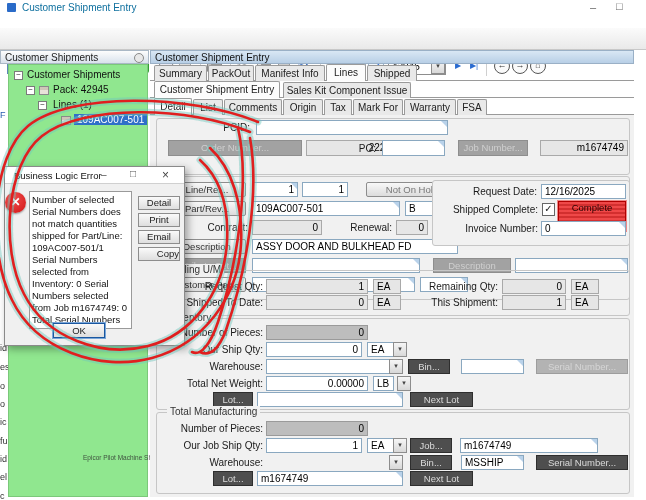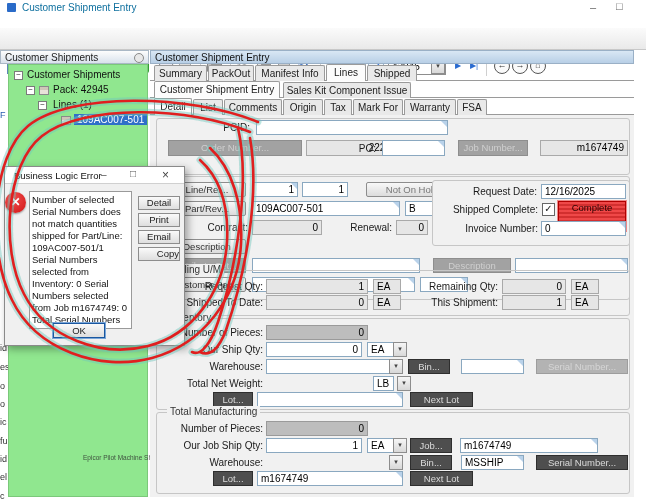--- a/index.html
+++ b/index.html
@@ -199,20 +199,21 @@
   <div class="btn btn-light" style="left:366px;top:182px;width:92px;color:#777;">Not On Hold</div>
   <div class="btn btn-light" style="left:168px;top:201px;width:78px;">Part/Rev...</div>
   <div class="fld tri" style="left:252px;top:201px;width:148px;">109AC007-501</div>
   <div class="fld" style="left:405px;top:201px;width:37px;">B</div>
   <div class="dd" style="left:441px;top:201px;">▾</div>
   <span class="lbl" style="left:160px;top:222px;width:88px;">Contract:</span>
   <div class="fld ro rt" style="left:252px;top:220px;width:70px;">0</div>
   <span class="lbl" style="left:306px;top:222px;width:86px;">Renewal:</span>
   <div class="fld ro rt" style="left:396px;top:220px;width:32px;">0</div>
   <div class="btn btn-light" style="left:168px;top:239px;width:78px;">Description</div>
+  <div class="fld tri" style="left:252px;top:239px;width:206px;">ASSY DOOR AND BULKHEAD FD</div>
   <div class="btn btn-dis" style="left:168px;top:258px;width:78px;">Attribute Set...</div>
   <div class="fld tri" style="left:252px;top:258px;width:168px;"></div>
   <div class="btn btn-dis" style="left:433px;top:258px;width:78px;">Description</div>
   <div class="fld tri" style="left:515px;top:258px;width:113px;"></div>
   <div class="btn btn-light" style="left:168px;top:277px;width:78px;">Customer Part...</div>
   <div class="fld tri" style="left:252px;top:277px;width:163px;"></div>
   <div class="fld tri" style="left:420px;top:277px;width:48px;"></div>
 
   <div class="fs" style="left:432px;top:180px;width:196px;height:64px;background:#f1f1f1;"></div>
   <span class="lbl" style="left:450px;top:186px;width:87px;">Request Date:</span>
@@ -250,20 +251,21 @@
   <div class="fld rt" style="left:266px;top:342px;width:96px;">0</div>
   <div class="fld" style="left:367px;top:342px;width:27px;">EA</div>
   <div class="dd" style="left:393px;top:342px;">▾</div>
   <span class="lbl" style="left:153px;top:361px;width:110px;">Warehouse:</span>
   <div class="fld" style="left:266px;top:359px;width:124px;"></div>
   <div class="dd" style="left:389px;top:359px;">▾</div>
   <div class="btn btn-dark" style="left:408px;top:359px;width:42px;">Bin...</div>
   <div class="fld tri" style="left:461px;top:359px;width:63px;"></div>
   <div class="btn btn-disl" style="left:536px;top:359px;width:92px;">Serial Number...</div>
   <span class="lbl" style="left:153px;top:378px;width:110px;">Total Net Weight:</span>
+  <div class="fld rt" style="left:266px;top:376px;width:102px;">0.00000</div>
   <div class="fld" style="left:373px;top:376px;width:21px;">LB</div>
   <div class="dd" style="left:397px;top:376px;">▾</div>
   <div class="btn btn-dark" style="left:213px;top:392px;width:40px;">Lot...</div>
   <div class="fld tri" style="left:257px;top:392px;width:146px;"></div>
   <div class="btn btn-dark" style="left:410px;top:392px;width:63px;">Next Lot</div>
 
   <div class="fs" style="left:156px;top:412px;width:472px;height:80px;">
     <span class="legend">Total Manufacturing</span>
   </div>
   <span class="lbl" style="left:153px;top:423px;width:110px;">Number of Pieces:</span>

